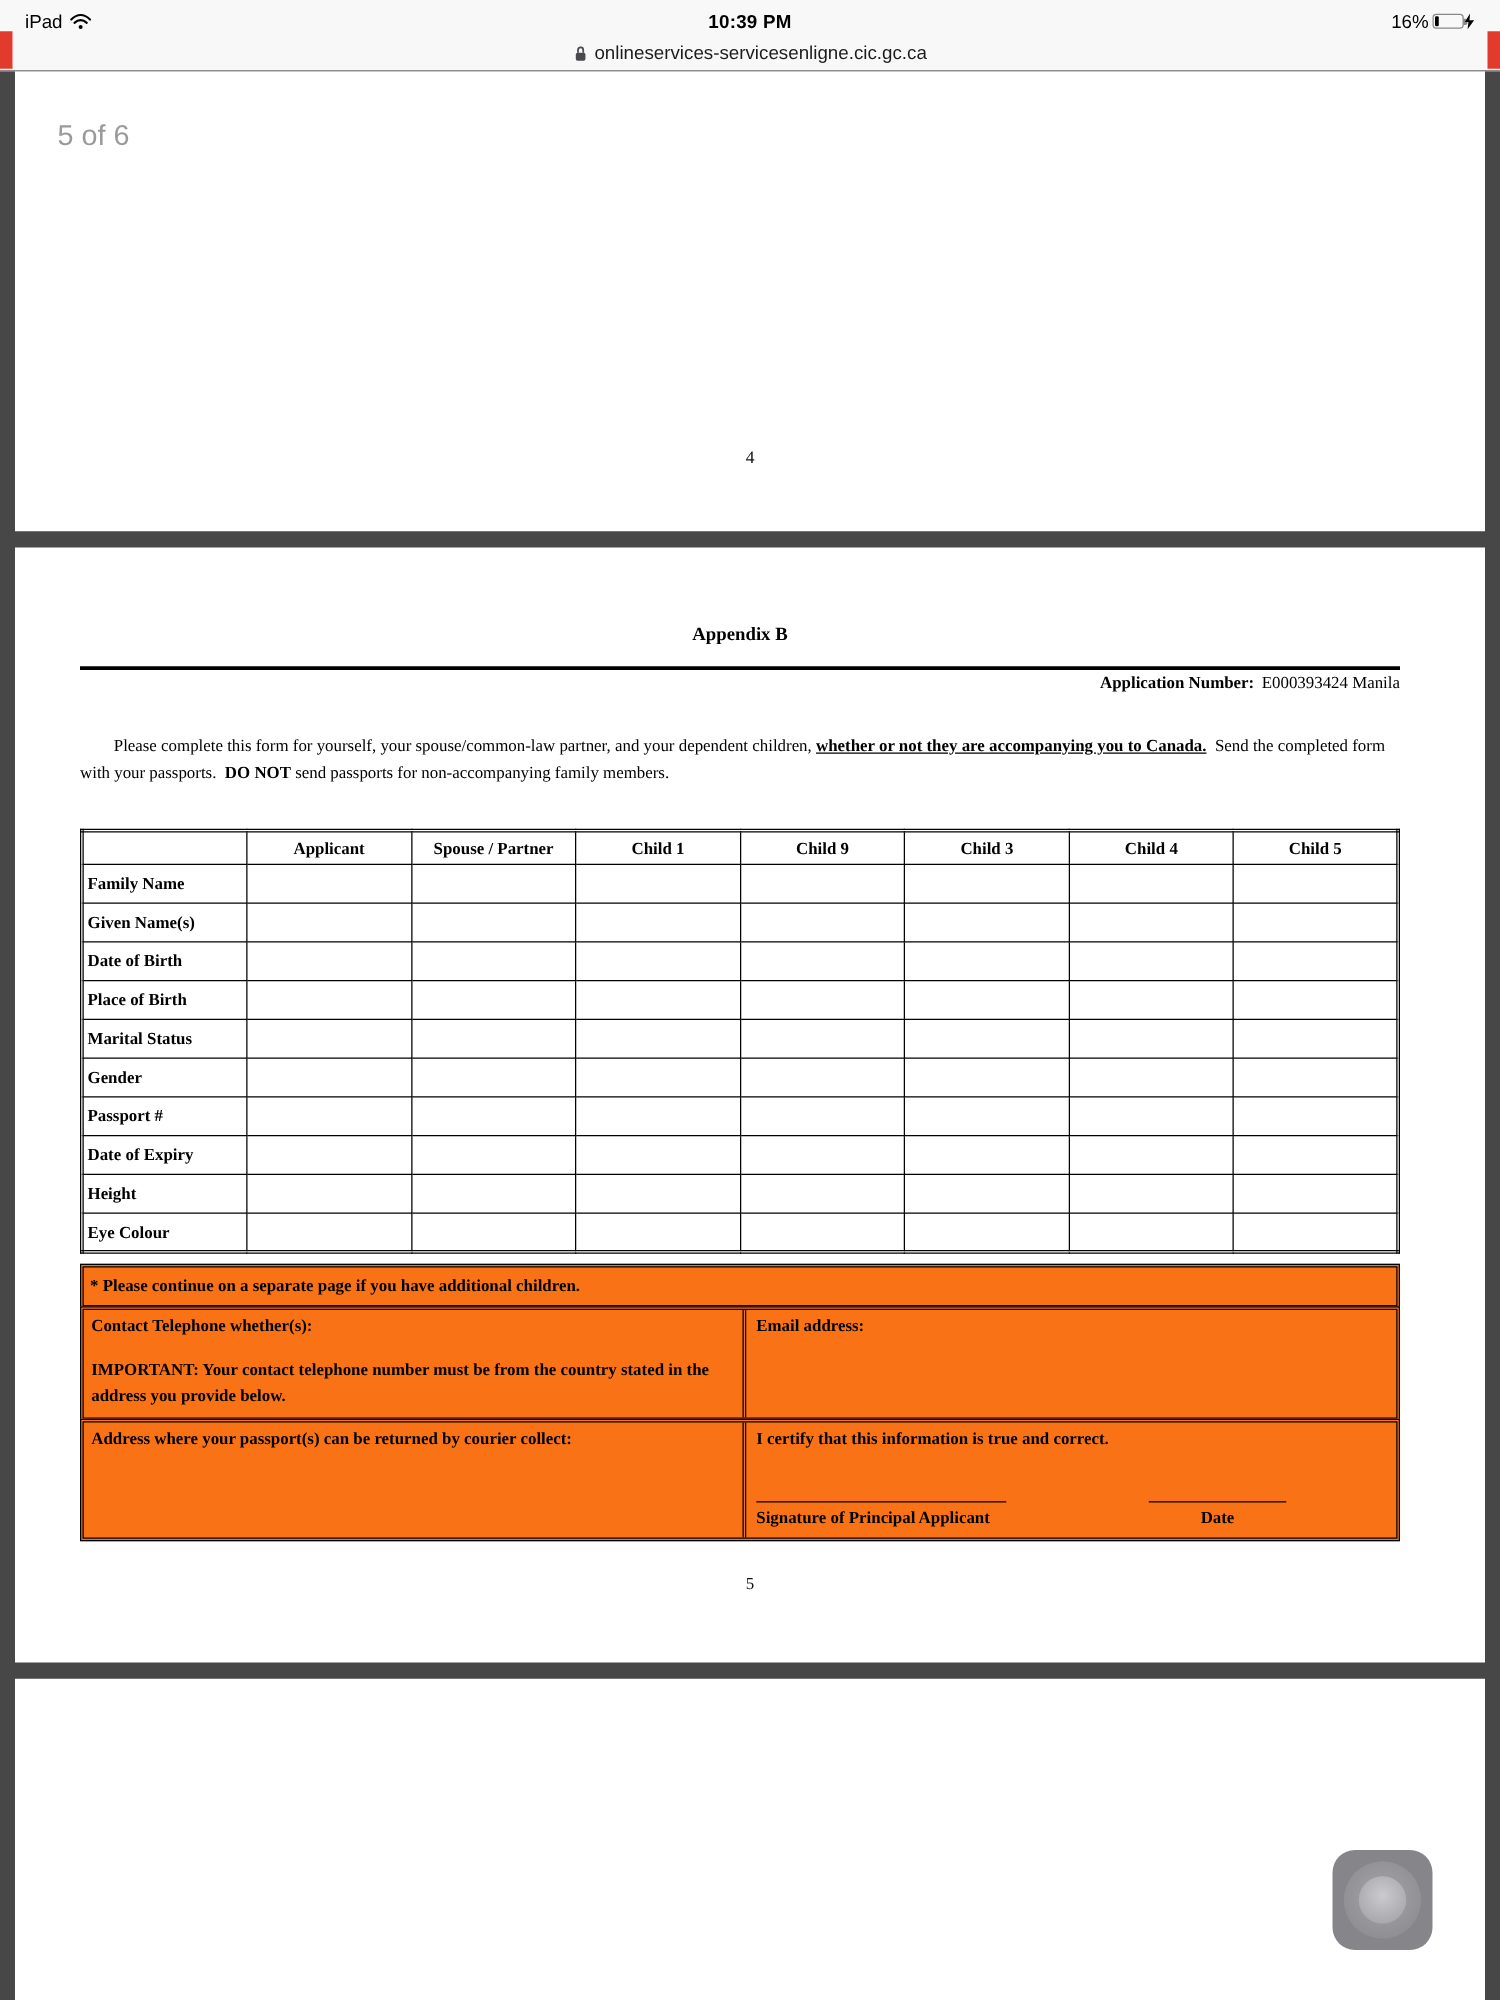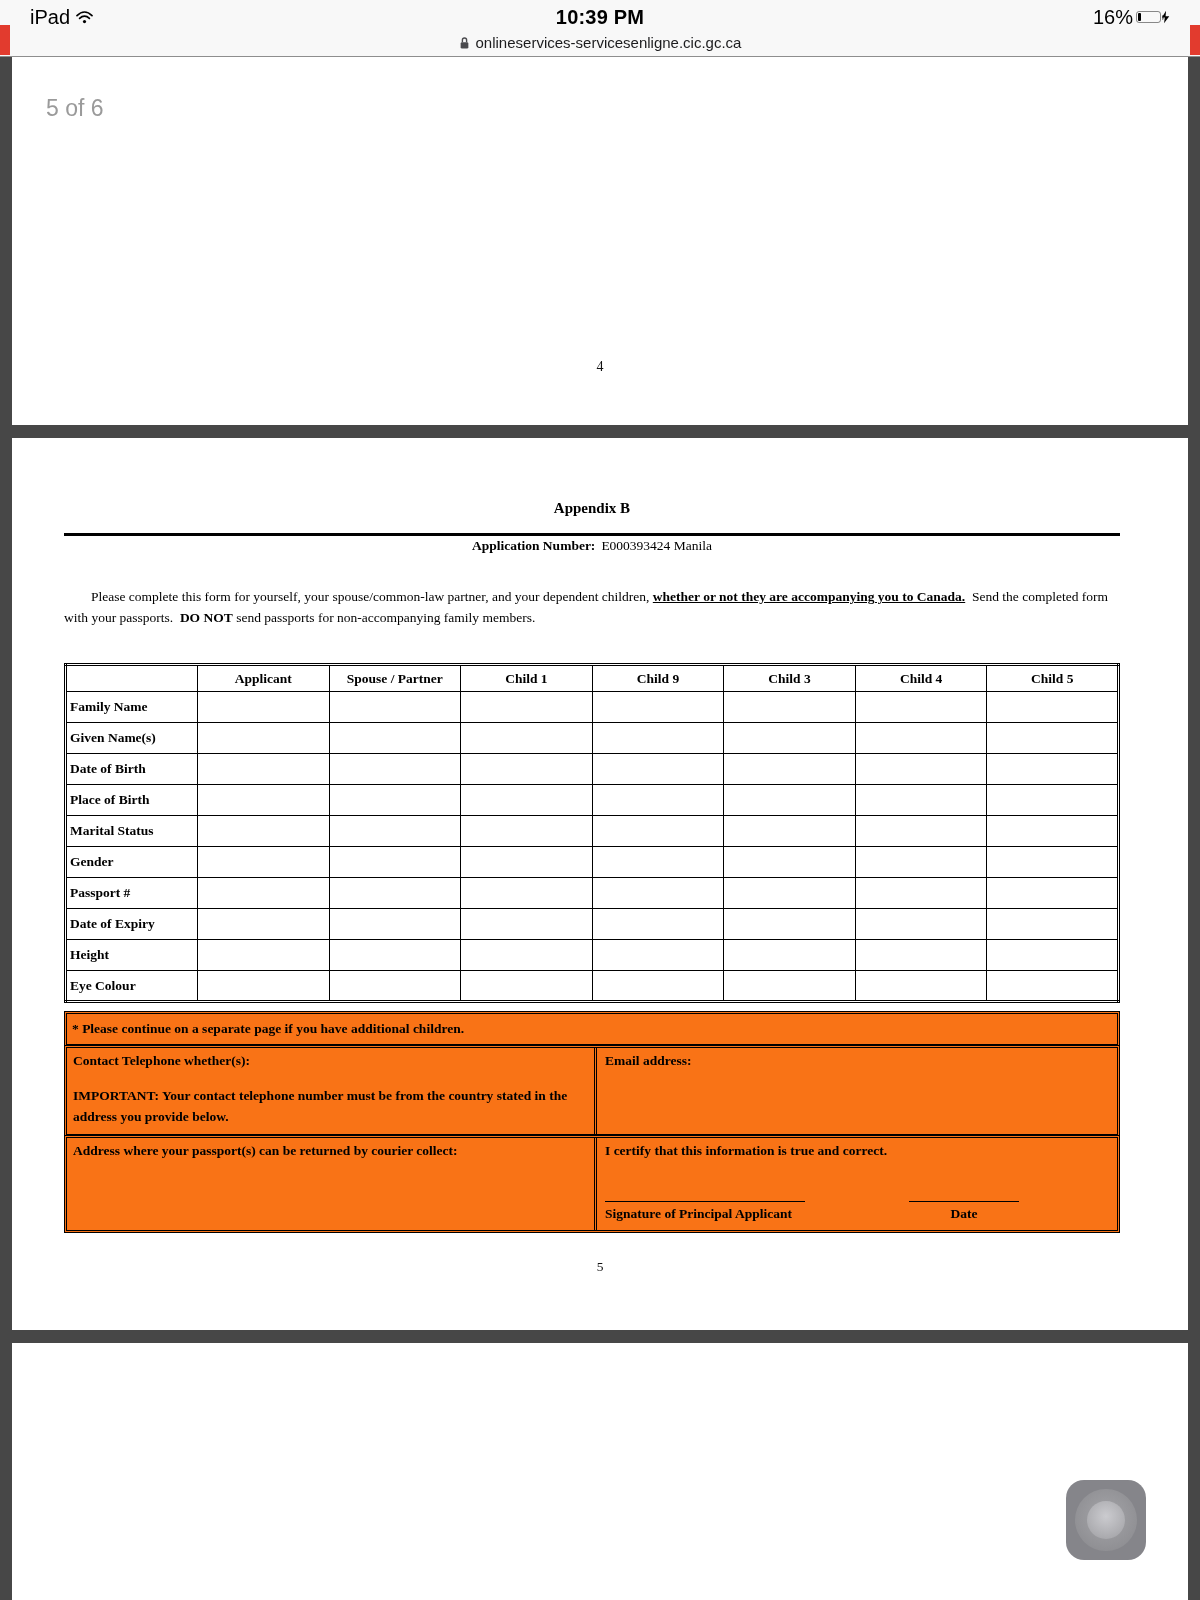--- a/index.html
+++ b/index.html
@@ -2,21 +2,21 @@
 <html><head>
 <meta charset="utf-8">
 <style>
   *{box-sizing:border-box;margin:0;padding:0}
   html,body{width:1200px;height:1600px}
   body{font-family:"Liberation Serif",serif;background:#474747;color:#000}
   .screen{position:relative;width:1200px;height:1600px;overflow:hidden;background:#474747}
 
   
   .topchrome{position:relative;height:57px;background:#f8f8f8;border-bottom:1px solid #8e8e8e;font-family:"Liberation Sans",sans-serif;z-index:3}
-  .statusbar{height:30px;display:flex;align-items:center;justify-content:space-between;padding:4px 30px 0;font-size:20px}
+  .statusbar{height:30px;display:flex;align-items:center;justify-content:space-between;padding:4px 20px 0;font-size:15px}
   .sb-left{display:flex;align-items:center;gap:6px;width:240px}
   .sb-center{font-weight:700;letter-spacing:.2px}
   .sb-right{display:flex;align-items:center;gap:0;width:240px;justify-content:flex-end}
   .battery{position:relative;width:25px;height:12px;border:1px solid rgba(0,0,0,.45);border-radius:3px;margin-left:3px}
   .battery::before{content:"";position:absolute;left:1px;top:1px;bottom:1px;width:3px;background:#000;border-radius:1px}
   .battery::after{content:"";position:absolute;right:-4px;top:3px;width:2.5px;height:5px;background:rgba(0,0,0,.45);border-radius:0 2px 2px 0}
   .urlbar{height:25px;display:flex;align-items:center;justify-content:center;gap:6px;font-size:15px;color:#1c1c1e}
   .red-accent{position:absolute;top:25px;width:10px;height:30px;background:#e23b2e}
   .red-accent.left{left:0}
   .red-accent.right{right:0}
@@ -29,42 +29,42 @@
   .page6{height:257px}
   .page-indicator{position:absolute;left:34px;top:38px;font:400 23px "Liberation Sans",sans-serif;color:#9a9a9a}
   .pnum{position:absolute;left:0;right:0;text-align:center;font-size:14px;color:#111}
   .p4num{bottom:50px}
   .p5num{bottom:55px;font-size:13.5px}
 
   
   .doc{position:absolute;left:52px;top:62px;width:1056px;font-size:13.5px}
   .doc-title{text-align:center;font-weight:bold;font-size:15px}
   .rule{border-top:3.5px solid #000;margin-top:16px}
-  .appnum{text-align:center;margin-top:2px}
+  .appnum{text-align:right;margin-top:2px}
   .appnum .val{margin-left:6px}
   .bold{font-weight:bold}
   .b-u{font-weight:bold;text-decoration:underline}
   .intro{margin-top:13px;line-height:1.5;white-space:pre-wrap}
 
   table.passport{width:100%;border-collapse:collapse;table-layout:fixed;margin-top:15px;border:3px double #000}
   table.passport col.c0{width:132px}
   table.passport th,table.passport td{border:1px solid #000}
   table.passport thead th{height:27px;font-size:13.5px;font-weight:bold;text-align:center}
   table.passport tbody td{height:31px}
   table.passport td.rowlabel{font-weight:bold;padding-left:3px;font-size:13.5px}
 
   .box{border:3px double #000;background:#f97316}
   .footnote{margin-top:8px;padding:7px 5px;font-weight:bold}
   .twocol{display:flex;margin-top:-2px}
   .contact-box{height:92px}
   .cell-l{flex:0 0 530px;border-right:3px double #000;position:relative;padding:5px 6px}
   .cell-r{flex:1;position:relative;padding:5px 8px}
   .important{position:absolute;left:6px;bottom:6px;width:516px;font-weight:bold;line-height:1.6}
   .address-box{height:98px}
-  .sigrow{position:absolute;left:8px;right:98px;bottom:8px;display:flex;justify-content:space-between;align-items:flex-start}
+  .sigrow{position:absolute;left:8px;right:88px;bottom:8px;display:flex;justify-content:space-between;align-items:flex-start}
   .line{border-bottom:1.5px solid #000;height:1px}
   .sig-line{width:200px}
   .date-line{width:110px}
   .lbl{font-weight:bold;margin-top:4px}
   .date-lbl{text-align:center}
 
   
   .assistive{position:absolute;right:42px;top:137px;width:80px;height:80px;border-radius:18px;background:#85858a;display:flex;align-items:center;justify-content:center}
   .assistive .c1{width:62px;height:62px;border-radius:50%;background:radial-gradient(circle at 50% 45%,#a5a5a9 0%,#8f8f93 75%);display:flex;align-items:center;justify-content:center}
   .assistive .c2{width:38px;height:38px;border-radius:50%;background:radial-gradient(circle at 50% 40%,#cbcbcf,#9e9ea2)}

